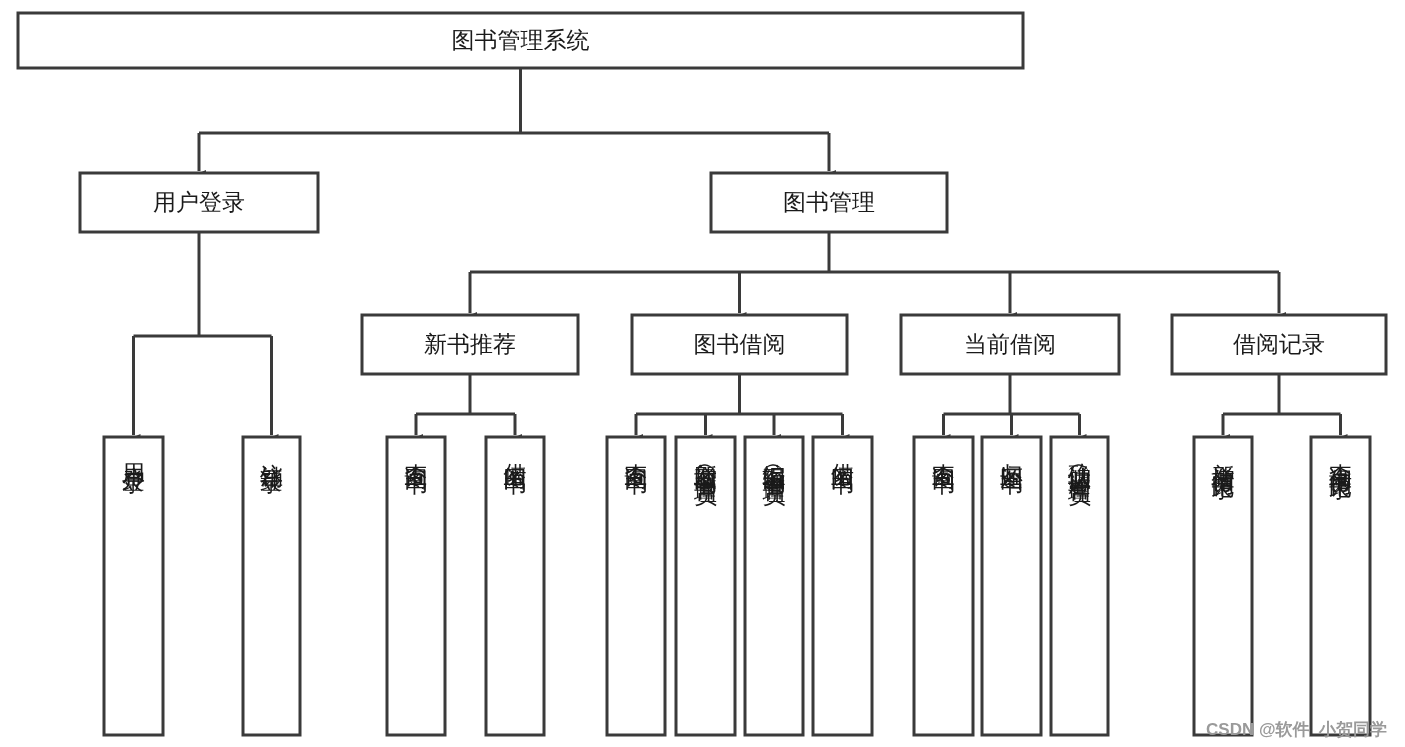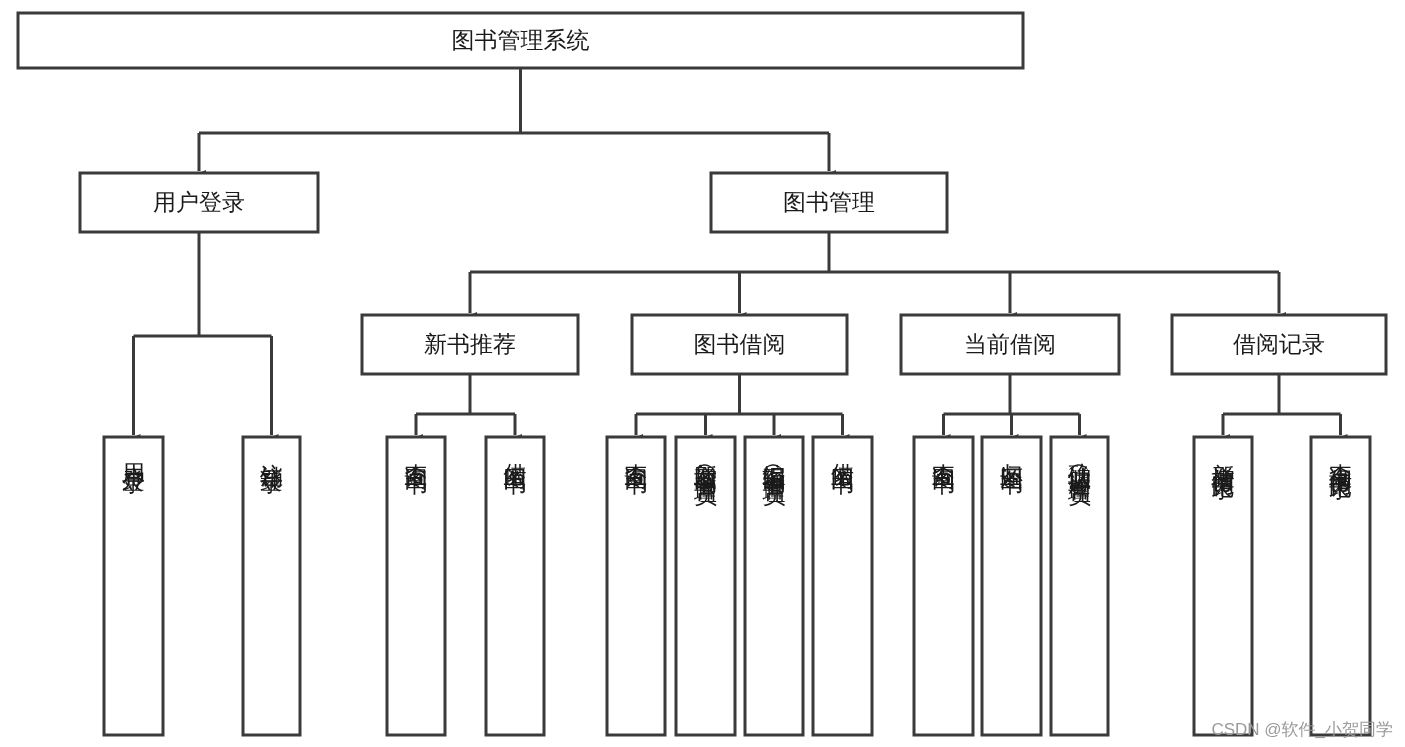--- a/index.html
+++ b/index.html
@@ -62,26 +62,27 @@
   }
   .vlabel-wrap {
     position: absolute;
     display: flex;
     align-items: flex-start;
     justify-content: center;
     pointer-events: none;
   }
   .watermark {
     position: absolute;
-    right: 12px;
+    right: 18px;
     bottom: 6px;
     font-family: "Liberation Sans", "DejaVu Sans", sans-serif;
     font-size: 17px;
     color: #9a9a9a;
     white-space: nowrap;
+    font-weight: bold;
   }
 </style>
 </head>
 <body>
 
 <div id="diagram-root">
   <svg id="tree-svg" viewBox="0 0 1405 747">
     <defs>
       <marker id="arrow" markerWidth="12" markerHeight="14" refX="1" refY="7" orient="auto" markerUnits="userSpaceOnUse">
         <path class="arrow-head" d="M0,0 L12,0 L6,14 Z"></path>

